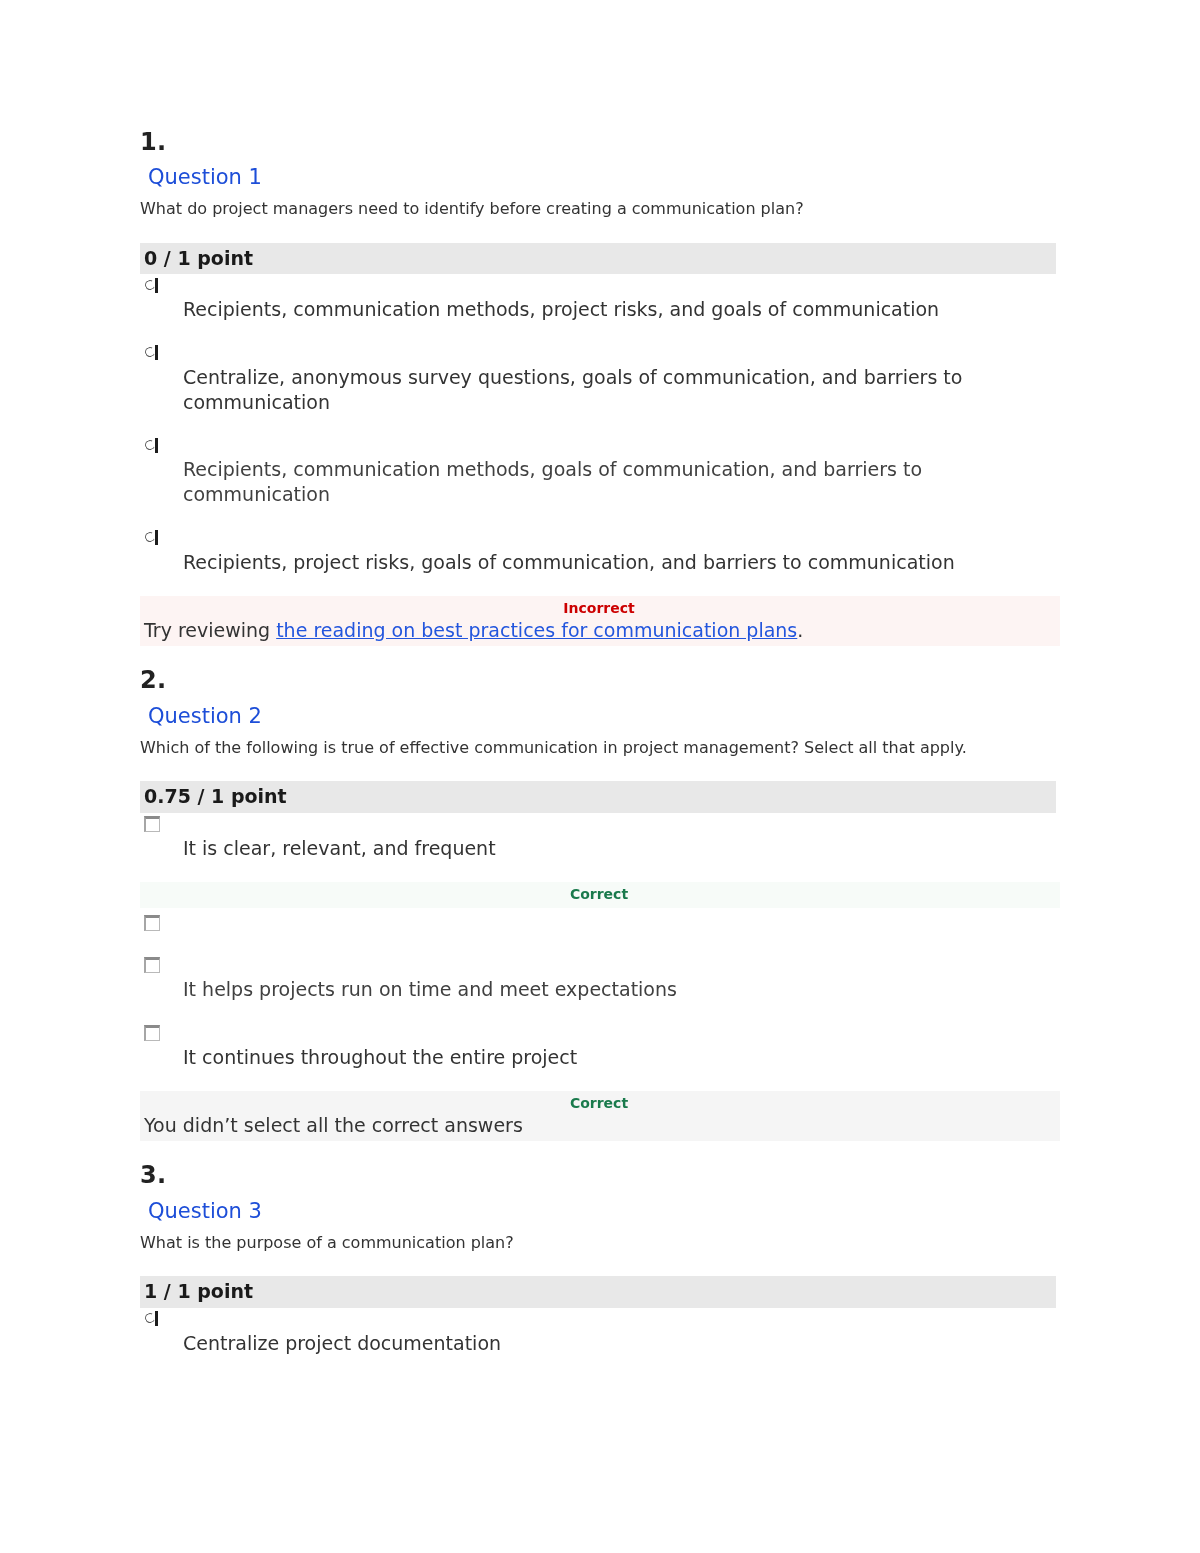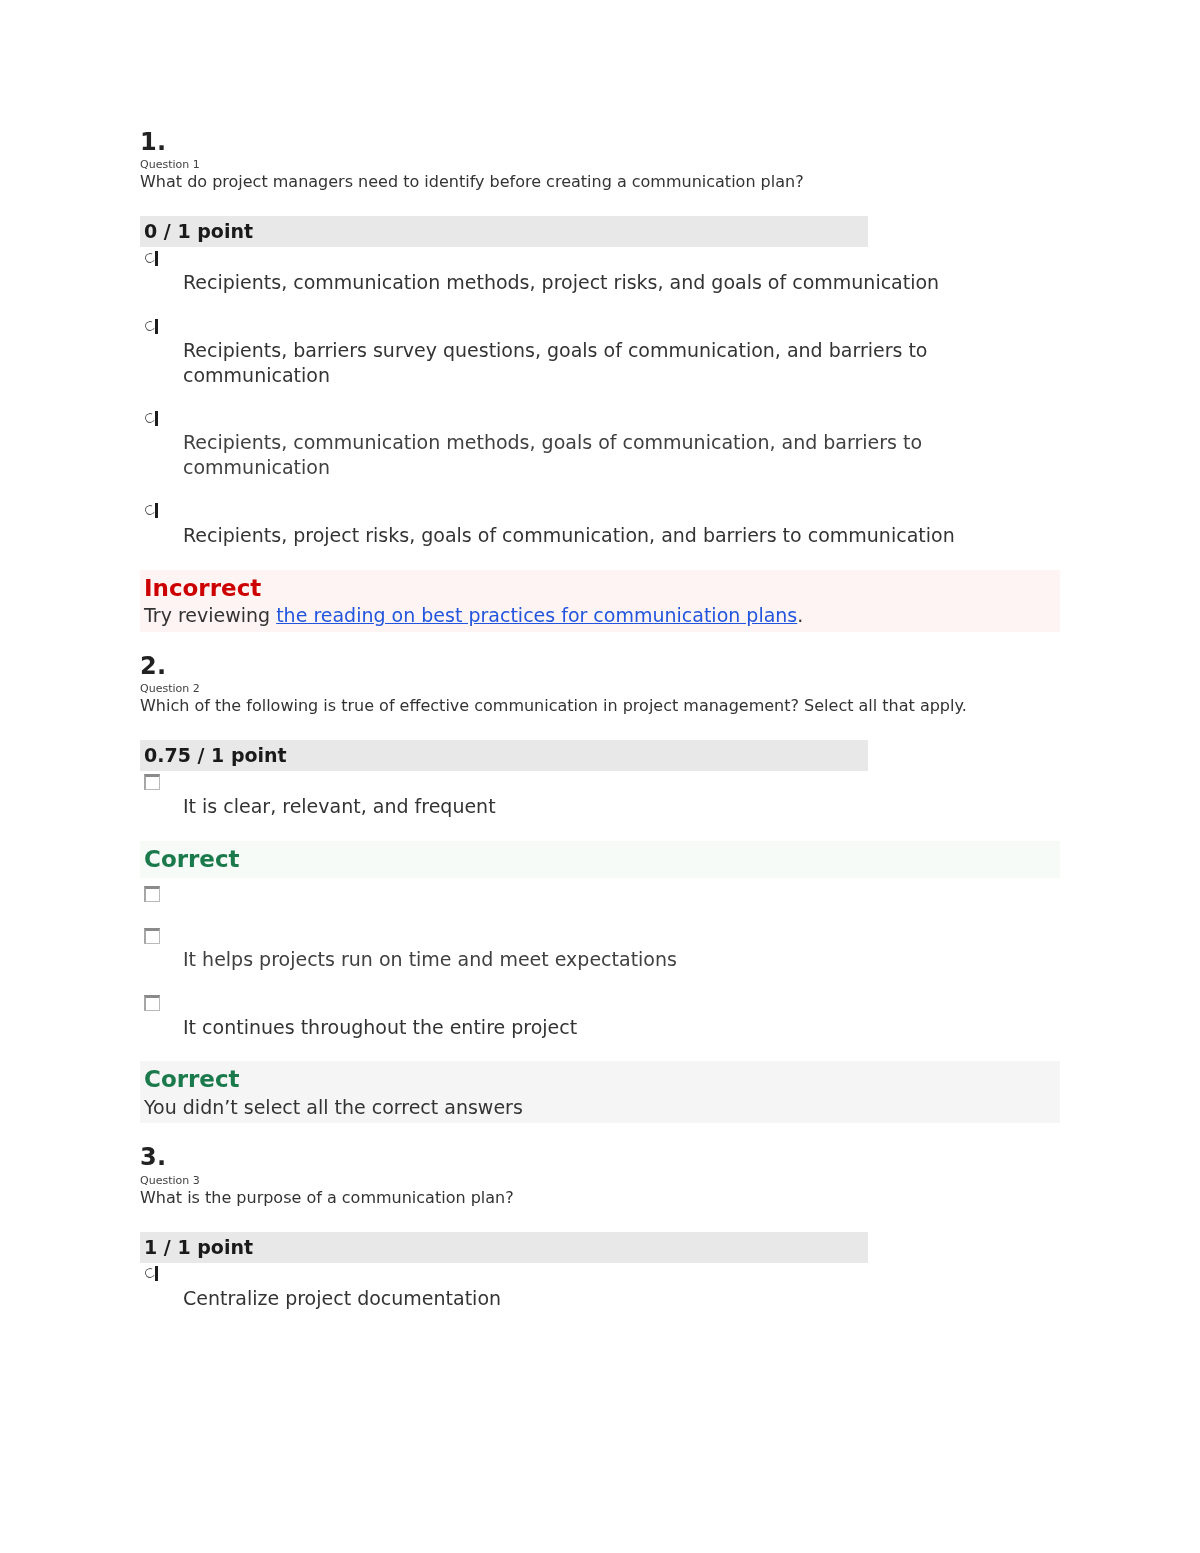--- a/index.html
+++ b/index.html
@@ -33,43 +33,43 @@
   .q-number {
     font-size: 24px;
     font-weight: bold;
     color: #222222;
     line-height: 1.18;
     margin: 0 0 2px 0;
     letter-spacing: 0.2px;
   }
 
   .q-label {
-    font-size: 11px;
-    color: #404040;
+    font-size: 21px;
+    color: #1d4ed8;
     line-height: 1.28;
-    margin: 0;
+    margin: 8px;
   }
 
   .q-text {
     font-size: 16px;
     color: #333333;
     line-height: 1.3;
     margin: 0;
     max-width: 890px;
   }
 
   
   .score-bar {
     background: #e8e8e8;
     font-size: 19px;
     font-weight: bold;
     color: #1a1a1a;
     line-height: 1.38;
     padding: 2px 6px 3px 4px;
-    width: 728px;
+    width: 916px;
     box-sizing: border-box;
     margin-top: 23px;
   }
 
   
   .option { margin: 0; }
 
   .option + .option { margin-top: 20px; }
 
   .glyph-line {
@@ -139,23 +139,24 @@
     width: 920px;
     box-sizing: border-box;
     padding: 3px 6px 4px 4px;
     margin-top: 22px;
   }
   .feedback.incorrect { background: #fdf4f3; }
   .feedback.correct   { background: #f7fbf8; }
   .feedback.correct-gray { background: #f5f5f5; }
 
   .feedback-title {
-    font-size: 23px;
+    font-size: 14px;
     font-weight: bold;
     line-height: 1.32;
+    text-align: center;
   }
   .feedback-title.incorrect-title { color: #cc0000; }
   .feedback-title.correct-title   { color: #1a7a4c; }
 
   .feedback-body {
     font-size: 19px;
     color: #333333;
     line-height: 1.3;
   }
 
@@ -183,21 +184,21 @@
         <div class="glyph-line">
           <span class="radio-glyph"></span>
         </div>
         <div class="option-text">Recipients, communication methods, project risks, and goals of communication</div>
       </div>
 
       <div class="option">
         <div class="glyph-line">
           <span class="radio-glyph"></span>
         </div>
-        <div class="option-text">Recipients, barriers survey questions, goals of communication, and barriers to communication</div>
+        <div class="option-text">Centralize, anonymous survey questions, goals of communication, and barriers to communication</div>
       </div>
 
       <div class="option">
         <div class="glyph-line">
           <span class="radio-glyph"></span>
         </div>
         <div class="option-text correct-answer">Recipients, communication methods, goals of communication, and barriers to communication</div>
       </div>
 
       <div class="option">

